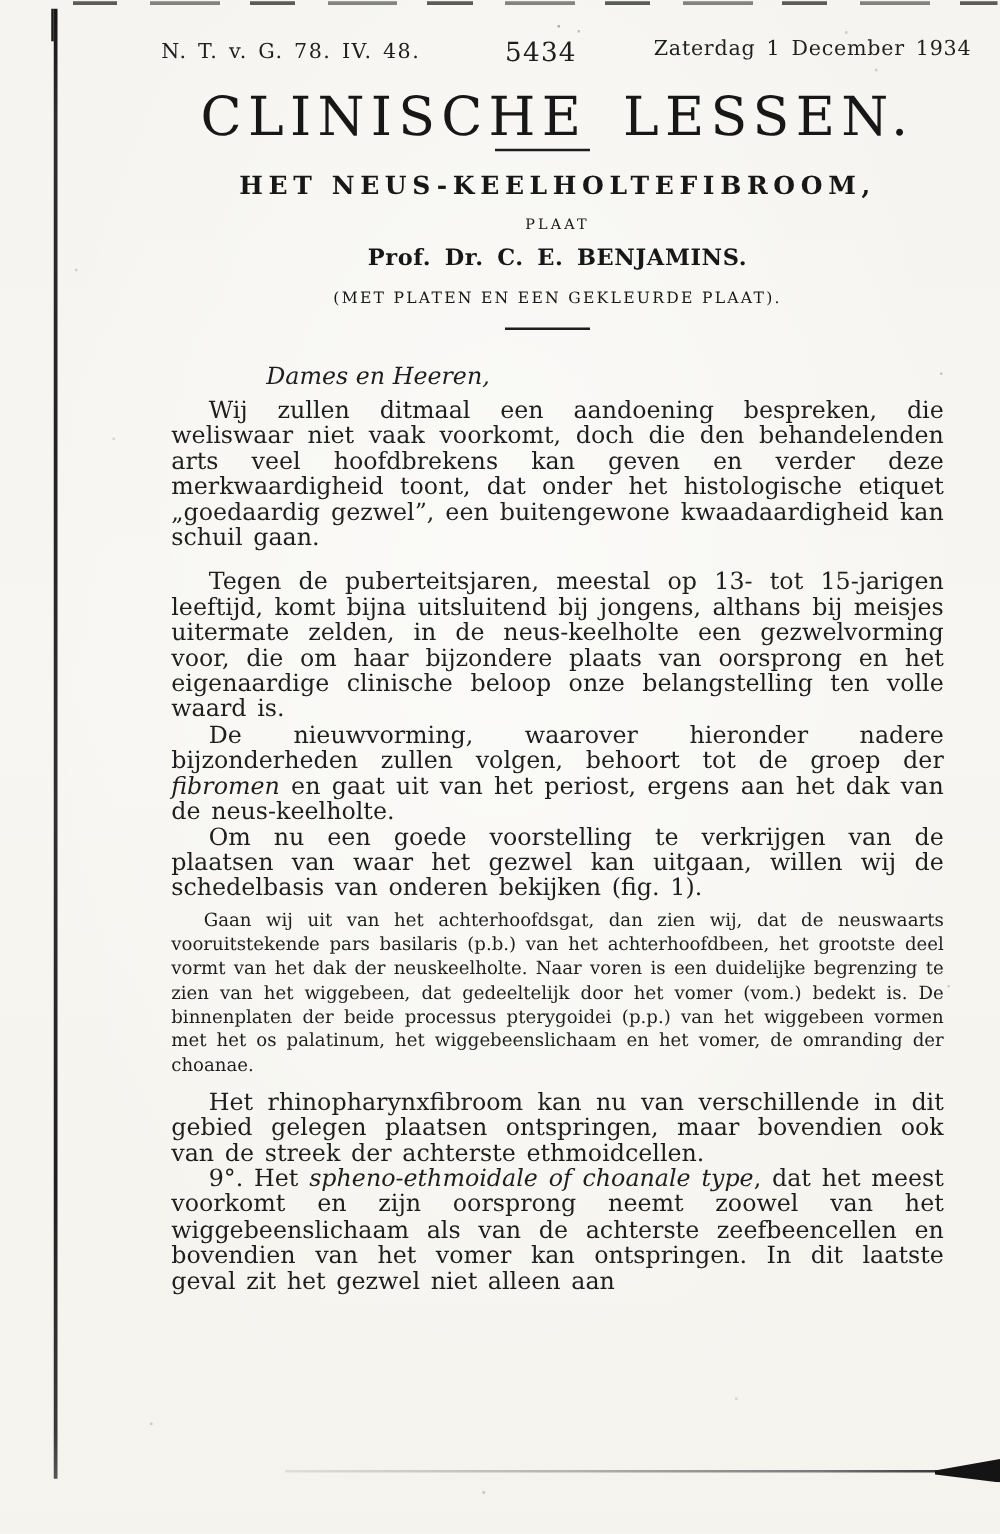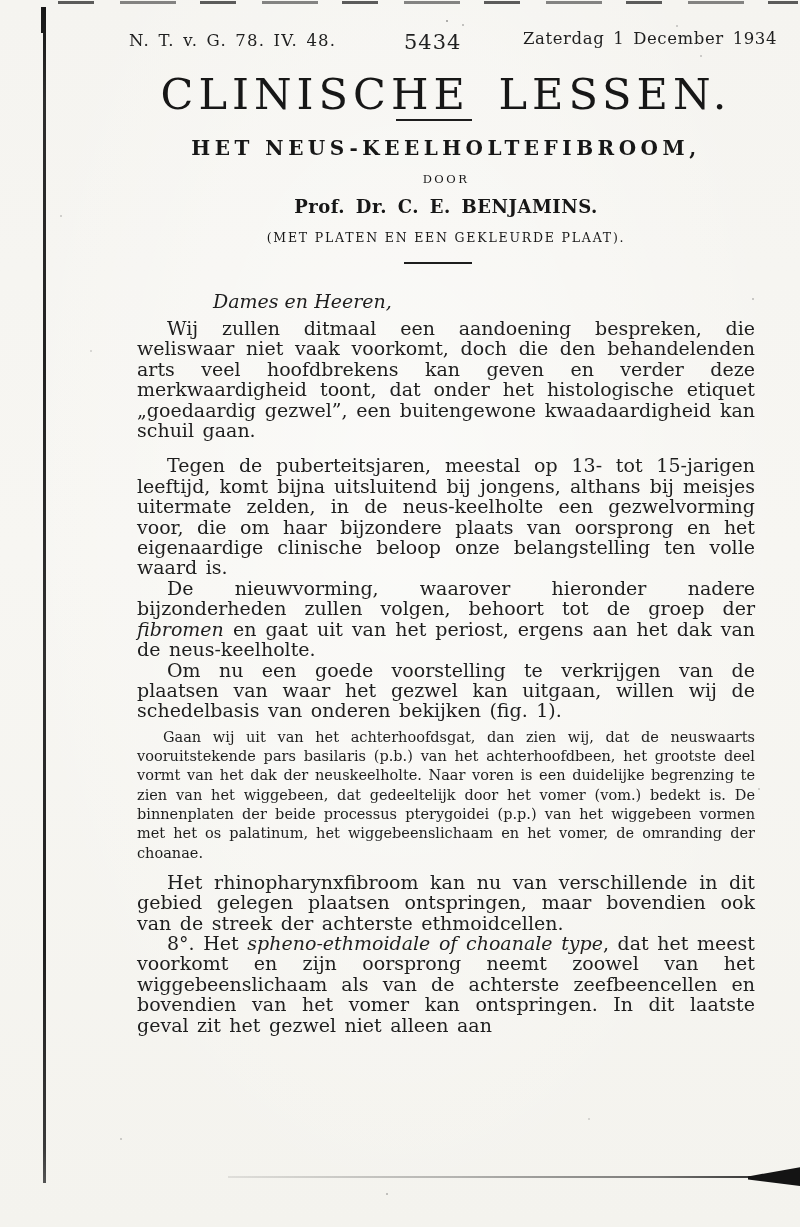--- a/index.html
+++ b/index.html
@@ -80,31 +80,31 @@
   <div class="hdr">
     <span class="ref">N. T. v. G. 78. IV. 48.</span>
     <span class="pg">5434</span>
     <span class="date">Zaterdag 1 December 1934</span>
   </div>
 
   <div class="masthead">
     <h1>CLINISCHE LESSEN.</h1>
     <div class="title-underline"></div>
     <h2>HET NEUS-KEELHOLTEFIBROOM,</h2>
-    <div class="byline">DOOR</div>
+    <div class="byline">PLAAT</div>
     <div class="author">Prof. Dr. C. E. BENJAMINS.</div>
     <div class="plates-note">(MET PLATEN EN EEN GEKLEURDE PLAAT).</div>
     <div class="mid-rule"></div>
   </div>
 
   <div class="article">
     <p class="salutation">Dames en Heeren,</p>
 
   <p class="body para-0"><span>Wij zullen ditmaal een aandoening bespreken, die weliswaar niet vaak voorkomt, doch die den behandelenden arts veel hoofdbrekens kan geven en verder deze merkwaardigheid toont, dat onder het histologische etiquet „goedaardig gezwel”, een buitengewone kwaadaardigheid kan schuil gaan.</span></p>
       <p class="body para-1"><span>Tegen de puberteitsjaren, meestal op 13- tot 15-jarigen leeftijd, komt bijna uitsluitend bij jongens, althans bij meisjes uitermate zelden, in de neus-keelholte een gezwelvorming voor, die om haar bijzondere plaats van oorsprong en het eigenaardige clinische beloop onze belangstelling ten volle waard is.</span></p>
       <p class="body para-2"><span>De nieuwvorming, waarover hieronder nadere bijzonderheden zullen volgen, behoort tot de groep der </span><span class="italic">fibromen</span><span> en gaat uit van het periost, ergens aan het dak van de neus-keelholte.</span></p>
       <p class="body para-3"><span>Om nu een goede voorstelling te verkrijgen van de plaatsen van waar het gezwel kan uitgaan, willen wij de schedelbasis van onderen bekijken (fig. 1).</span></p>
       <p class="body small-print para-4"><span>Gaan wij uit van het achterhoofdsgat, dan zien wij, dat de neuswaarts vooruitstekende pars basilaris (p.b.) van het achterhoofdbeen, het grootste deel vormt van het dak der neuskeelholte. Naar voren is een duidelijke begrenzing te zien van het wiggebeen, dat gedeeltelijk door het vomer (vom.) bedekt is. De binnenplaten der beide processus pterygoidei (p.p.) van het wiggebeen vormen met het os palatinum, het wiggebeenslichaam en het vomer, de omranding der choanae.</span></p>
       <p class="body para-5"><span>Het rhinopharynxfibroom kan nu van verschillende in dit gebied gelegen plaatsen ontspringen, maar bovendien ook van de streek der achterste ethmoidcellen.</span></p>
-      <p class="body para-9"><span>8°. Het </span><span class="italic">spheno-ethmoidale of choanale type</span><span>, dat het meest voorkomt en zijn oorsprong neemt zoowel van het wiggebeenslichaam als van de achterste zeefbeencellen en bovendien van het vomer kan ontspringen. In dit laatste geval zit het gezwel niet alleen aan</span></p>
+      <p class="body para-9"><span>9°. Het </span><span class="italic">spheno-ethmoidale of choanale type</span><span>, dat het meest voorkomt en zijn oorsprong neemt zoowel van het wiggebeenslichaam als van de achterste zeefbeencellen en bovendien van het vomer kan ontspringen. In dit laatste geval zit het gezwel niet alleen aan</span></p>
     </div>
 
 </div>
 
 </body></html>

